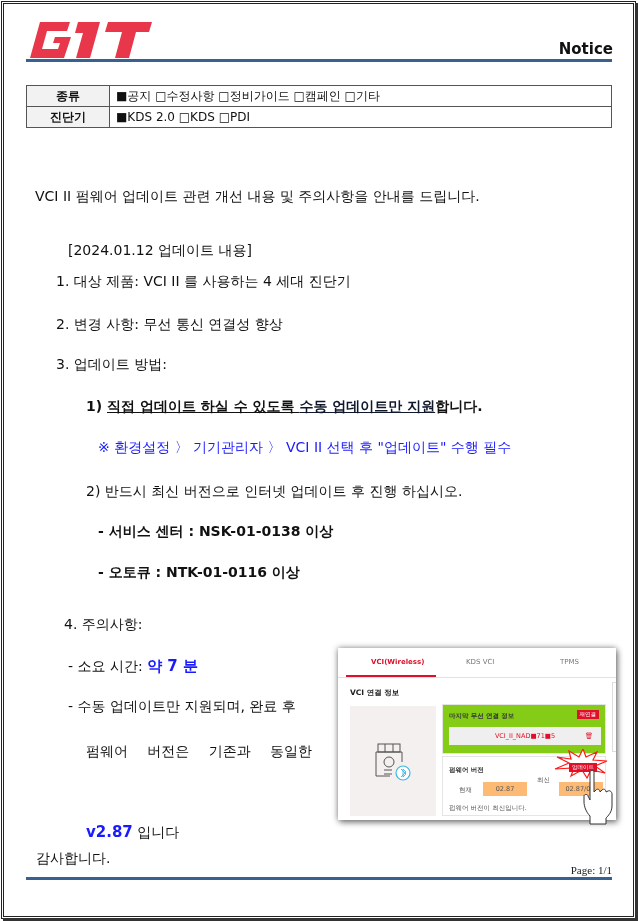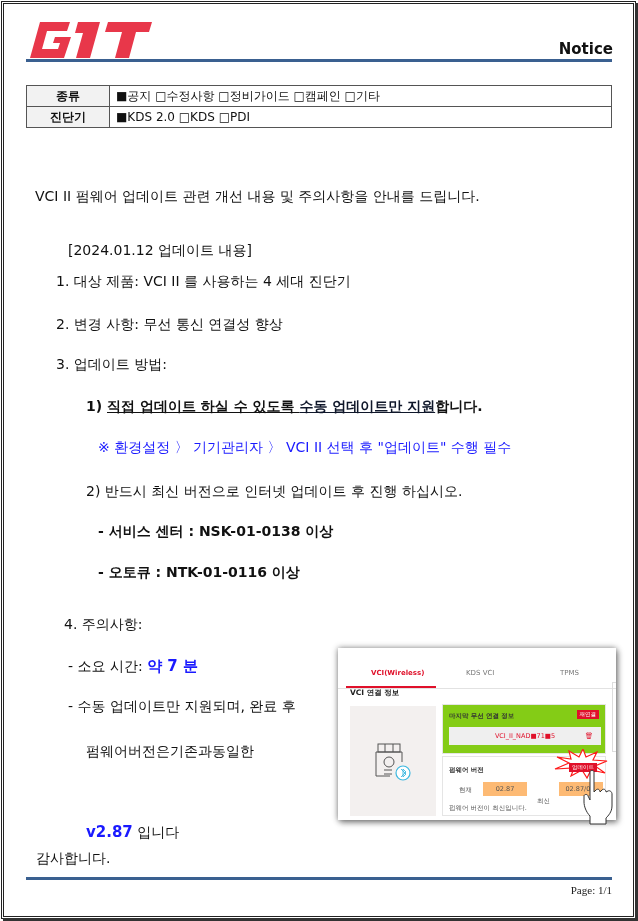--- a/index.html
+++ b/index.html
@@ -37,37 +37,37 @@
   .blue { color: #1a1aff; }
   .red { color: #0f172a; }
   .u { text-decoration: underline; }
   .b { font-weight: bold; }
 
   .shot {
     position: absolute; left: 338px; top: 648px; width: 278px; height: 172px;
     background: #fff; box-shadow: 0 0 6px rgba(0,0,0,0.45), 2px 3px 6px rgba(0,0,0,0.35);
     font-size: 7px; color: #333;
   }
-  .tabs { position: absolute; left: 0; top: 0; width: 100%; height: 30px; border-bottom: 1px solid #e2e2e2; margin-top: 11px; }
+  .tabs { position: absolute; left: 0; top: 0; width: 100%; height: 30px; border-bottom: 1px solid #e2e2e2; }
   .tab { position: absolute; top: 10px; font-size: 7px; color: #777; }
   .tab.active { color: #e0102a; font-weight: bold; }
   .tab-underline { position: absolute; left: 8px; top: 27px; width: 90px; height: 2px; background: #e0102a; }
   .conn-title { position: absolute; left: 12px; top: 40px; font-size: 7.5px; font-weight: bold; color: #222; }
   .device-box { position: absolute; left: 12px; top: 58px; width: 86px; height: 110px; background: #f3f0ef; }
   .panel1 { position: absolute; left: 104px; top: 56px; width: 164px; height: 50px; border: 1px solid #e5e5e5; background: #84cc16; }
   .panel2 { position: absolute; left: 104px; top: 108px; width: 164px; height: 60px; border: 1px solid #e5e5e5; background: #fff; padding-left: 27px; }
   .lbl { position: absolute; font-size: 6.5px; color: #333; font-weight: bold; }
   .redbtn { position: absolute; background: #e0102a; color: #fff; font-size: 5.5px; padding: 1px 3px; }
   .graybox { position: absolute; background: #efefef; color: #e0102a; font-size: 6.5px; text-align: center; }
   .verbox { position: absolute; background: #fdba74; font-size: 6.5px; color: #555; text-align: center; line-height: 14px; height: 14px; }
   .vlab { position: absolute; font-size: 6.5px; color: #555; }
   .scroll-edge { position: absolute; right: 0; top: 34px; width: 4px; height: 70px; border-left: 1px solid #ddd; border-top: 1px solid #ddd; border-bottom: 1px solid #ddd; }
 
   .rule-bot { position: absolute; left: 26px; top: 877px; width: 586px; height: 3px; background: #3a6090; }
-  .page { position: absolute; right: 26px; top: 884px; font-family: "Liberation Serif", serif; font-size: 11px; color: #222; }
+  .page { position: absolute; right: 26px; top: 864px; font-family: "Liberation Serif", serif; font-size: 11px; color: #222; }
 </style>
 </head>
 <body>
 
 <div class="frame">
 </div>
 <div class="frame-shadow"></div>
 <div class="frame-shadow-b"></div>
 
 <svg class="logo" viewBox="0 0 122 36">
@@ -109,21 +109,21 @@
 
 <div class="p" style="left:86px; top:482px;">2) 반드시 최신 버전으로 인터넷 업데이트 후 진행 하십시오.</div>
 <div class="p b" style="left:98px; top:522px;">- 서비스 센터 : NSK-01-0138 이상</div>
 <div class="p b" style="left:98px; top:563px;">- 오토큐 : NTK-01-0116 이상</div>
 
 <div class="p" style="left:64px; top:615px;">4. 주의사항:</div>
 <div class="p" style="left:68px; top:657px;">
   <span>- 소요 시간: </span><span class="blue b" style="font-size:15px;">약 7 분</span>
 </div>
 <div class="p" style="left:68px; top:697px;">- 수동 업데이트만 지원되며, 완료 후</div>
-<div class="p" style="left:86px; top:742px; width:226px; display:flex; ">
+<div class="p" style="left:86px; top:742px; width:226px; display:flex; justify-content:space-between;">
   <span>펌웨어</span>
   <span>버전은</span>
   <span>기존과</span>
   <span>동일한</span>
 </div>
 <div class="p" style="left:86px; top:782px;margin-top:41px;">
   <span class="blue b" style="font-size:15px;">v2.87</span><span> 입니다</span>
 </div>
 
 <div class="shot">
@@ -163,21 +163,21 @@
   </div>
 
   <div class="panel2">
     <span class="lbl" style="left:6px; top:9px;">펌웨어 버전</span>
     <svg style="position:absolute; left:110px; top:-8px;" width="56" height="30" viewBox="0 0 56 30">
       <path d="M4 8 L18 10 L16 2 L26 8 L30 0 L33 8 L44 3 L40 11 L54 12 L42 17 L52 24 L38 21 L34 29 L29 21 L18 27 L21 19 L2 20 L16 14 Z" fill="#fff" stroke="#ff1a1a" stroke-width="1.2"></path>
     </svg>
     <span class="redbtn" style="right:8px; top:6px;">업데이트</span>
     <span class="vlab" style="left:16px; top:29px;">현재</span>
     <span class="verbox" style="left:40px; top:25px; width:44px;">02.87</span>
-    <span class="vlab" style="left:94px; top:40px;">최신</span>
+    <span class="vlab" style="left:94px; top:19px;">최신</span>
     <span class="verbox" style="left:116px; top:25px; width:44px;">02.87/0...</span>
     <span class="vlab" style="left:6px; top:47px;">펌웨어 버전이 최신입니다.</span>
   </div>
 
   <svg style="position:absolute; left:244px; top:122px;" width="34" height="56" viewBox="0 0 34 56">
     <path d="M8 2 C8 0 12 0 12 2 L12 22 L14 20 C16 18 18 20 18 22 L20 20 C22 18 24 20 24 22 L26 21 C28 20 30 22 30 24 L30 36 C30 42 26 46 24 48 L24 54 L8 54 L8 46 C4 42 2 36 2 32 L2 26 C2 24 6 24 6 26 L8 30 Z" fill="#fff" stroke="#333" stroke-width="1"></path>
   </svg>
 </div>
 
 <div class="p" style="left:36px; top:849px;">감사합니다.</div>

